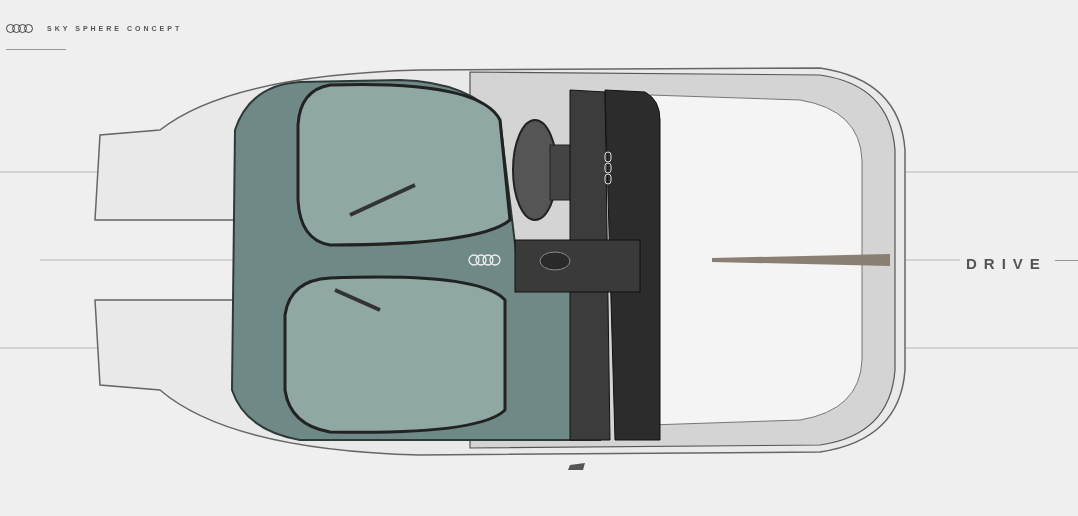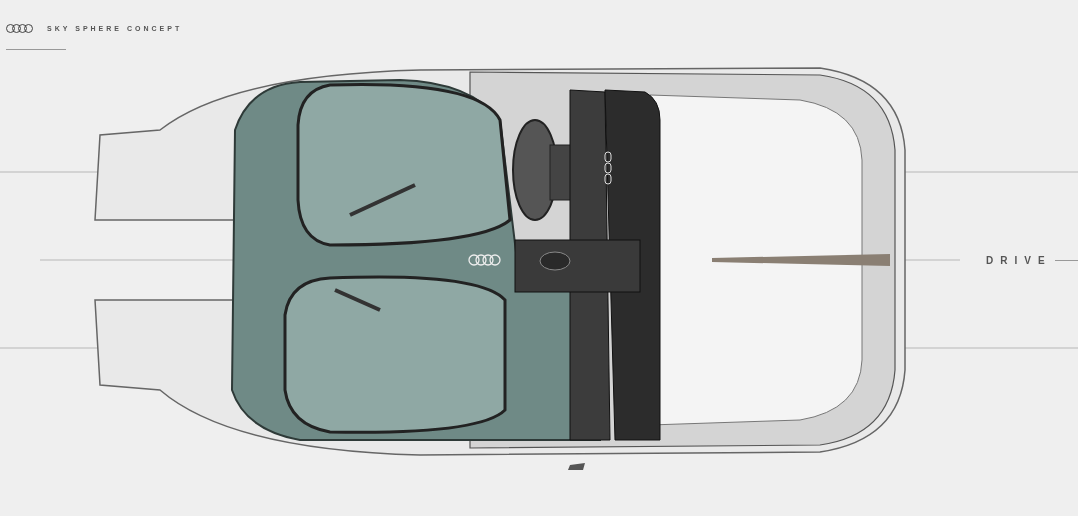--- a/index.html
+++ b/index.html
@@ -19,22 +19,22 @@
     margin-left:-3px; display:inline-block;
   }
   .rings span:first-child { margin-left:0; }
   .brand-title {
     font-size:7px; letter-spacing:3px; color:#555; font-weight:bold;
   }
   .header-rule {
     position:absolute; left:6px; top:49px; width:60px; height:1px; background:#999;
   }
   .drive-label {
-    position:absolute; left:986px; top:255px;
-    font-size:10px; letter-spacing:7px; color:#555; font-weight:bold;
+    position:absolute; left:966px; top:255px;
+    font-size:15px; letter-spacing:7px; color:#555; font-weight:bold;
   }
   .drive-rule {
     position:absolute; left:1055px; top:260px; width:23px; height:1px; background:#999;
   }
   svg.sketch { position:absolute; left:0; top:0; }
 </style>
 </head>
 <body>
 
 <div class="header">

